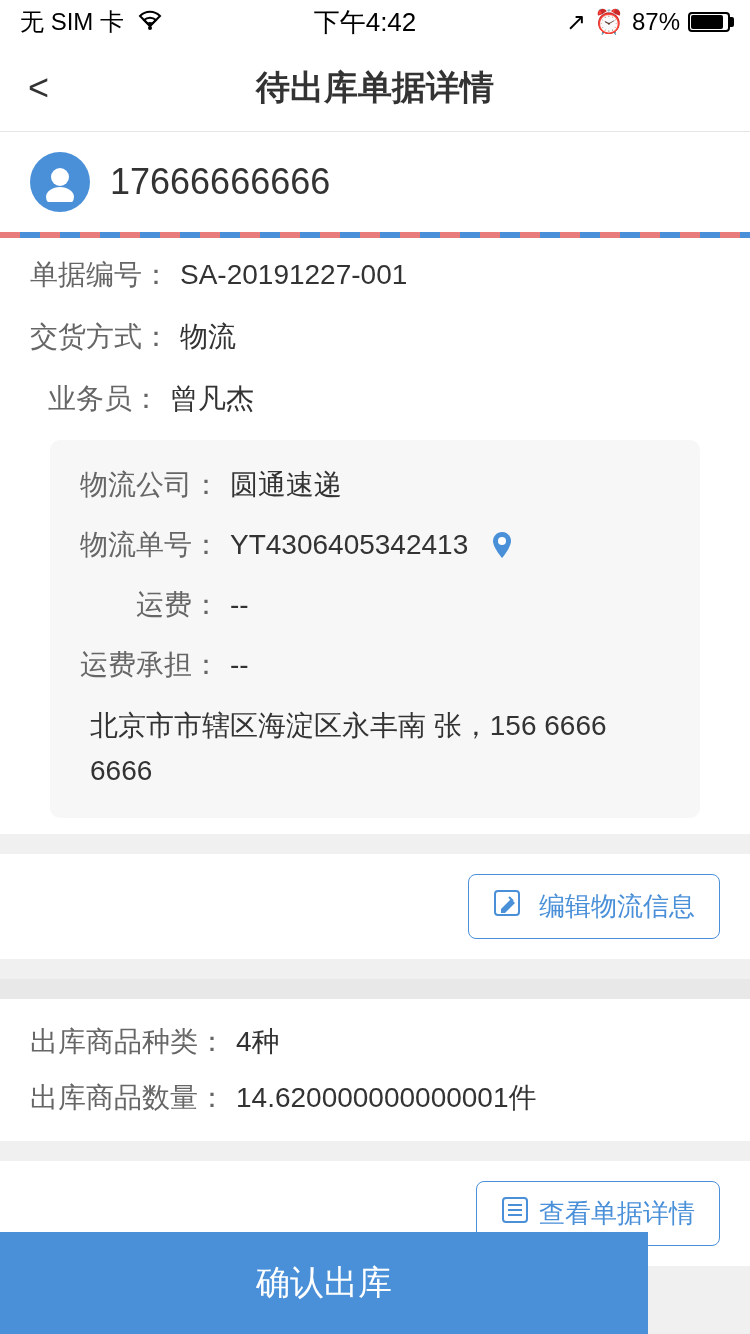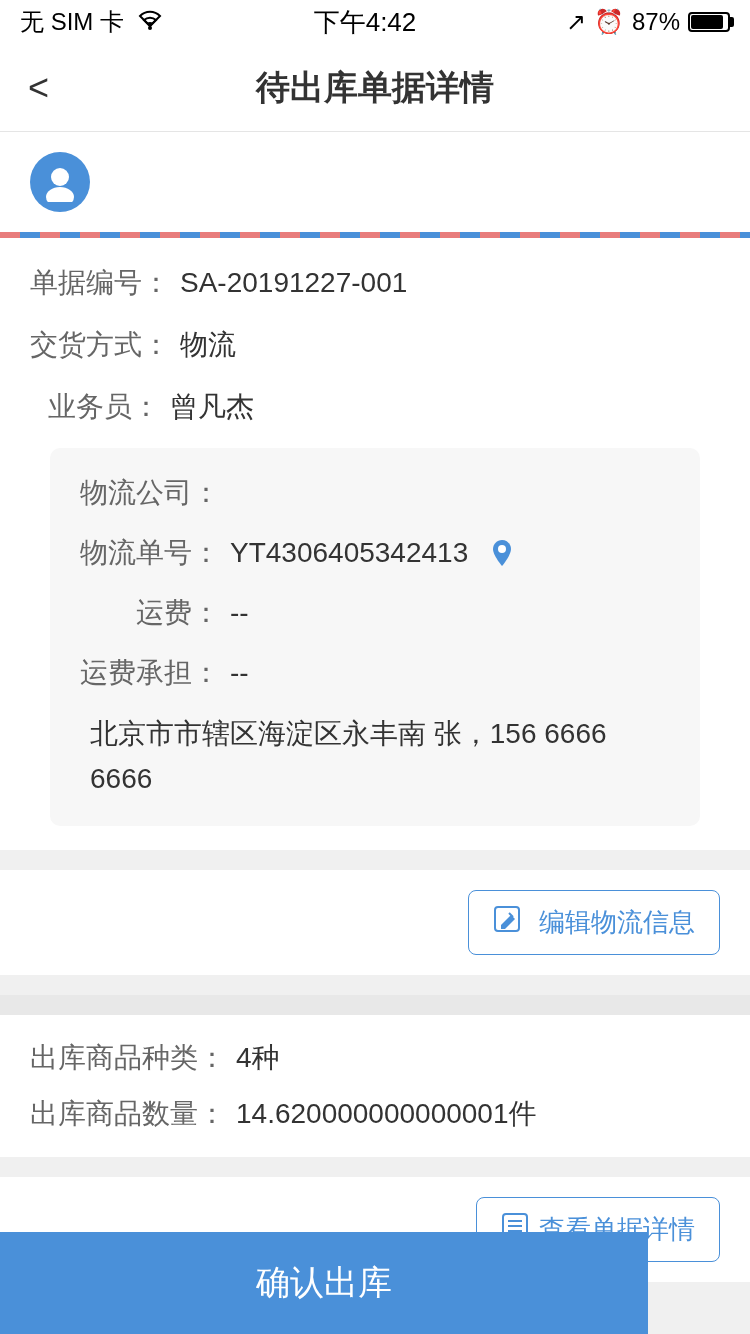--- a/index.html
+++ b/index.html
@@ -137,21 +137,21 @@
       background: repeating-linear-gradient(
         90deg,
         #e87c7c 0px, #e87c7c 20px,
         #4a90d9 20px, #4a90d9 40px
       );
     }
 
     
     .info-card {
       background: #fff;
-      padding: 24px 30px;
+      padding: 16px 30px;
       margin-bottom: 20px;
     }
     .info-row {
       display: flex;
       align-items: flex-start;
       margin-bottom: 20px;
       line-height: 1.5;
     }
     .info-row:last-child {
       margin-bottom: 0;
@@ -352,20 +352,21 @@
 
 <div class="content">
 
   <div class="customer-section">
     <div class="avatar">
       <svg viewBox="0 0 40 40" fill="none">
         <circle cx="20" cy="15" r="9" fill="white"></circle>
         <ellipse cx="20" cy="35" rx="14" ry="10" fill="white"></ellipse>
       </svg>
     </div>
+    <span class="customer-phone">17666666666</span>
   </div>
 
   <div class="dashed-divider"></div>
 
   <div class="info-card">
     <div class="info-row">
       <span class="info-label">单据编号：</span>
       <span class="info-value">SA-20191227-001</span>
     </div>
     <div class="info-row">
@@ -373,20 +374,21 @@
       <span class="info-value">物流</span>
     </div>
     <div class="info-row">
       <span class="info-label">业务员：</span>
       <span class="info-value">曾凡杰</span>
     </div>
 
     <div class="logistics-card">
       <div class="logistics-row">
         <span class="logistics-label">物流公司：</span>
+        <span class="logistics-value">圆通速递</span>
       </div>
       <div class="logistics-row">
         <span class="logistics-label">物流单号：</span>
         <div class="tracking-row">
           <span class="tracking-number">YT4306405342413</span>
           <span class="location-icon">
             <svg width="30" height="30" viewBox="0 0 30 30">
               <path d="M15 2C10.03 2 6 6.03 6 11C6 17.5 15 28 15 28C15 28 24 17.5 24 11C24 6.03 19.97 2 15 2Z" fill="#4a90d9"></path>
               <circle cx="15" cy="11" r="4" fill="white"></circle>
             </svg>

